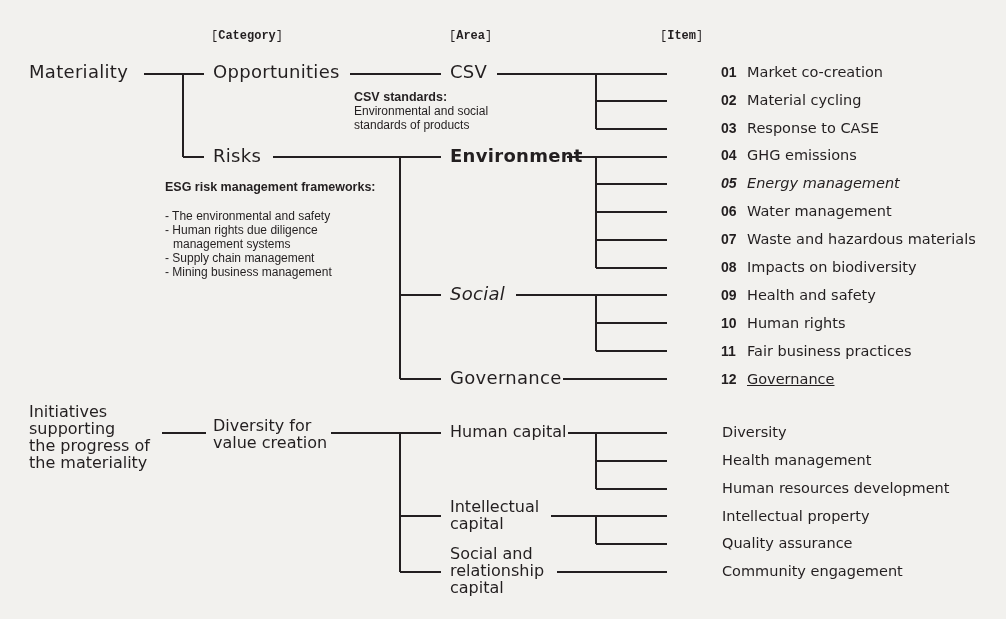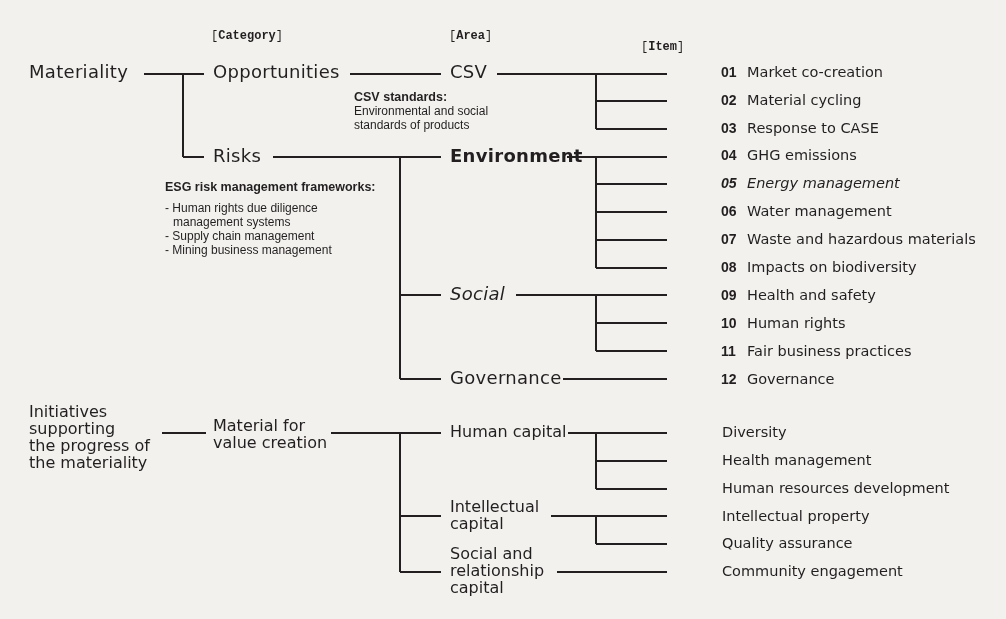--- a/index.html
+++ b/index.html
@@ -62,67 +62,68 @@
   <line x1="596" y1="461" x2="667" y2="461"></line>
   <line x1="596" y1="489" x2="667" y2="489"></line>
   <line x1="551" y1="516" x2="667" y2="516"></line>
   <line x1="596" y1="516" x2="596" y2="544"></line>
   <line x1="596" y1="544" x2="667" y2="544"></line>
   <line x1="557" y1="572" x2="667" y2="572"></line>
 </svg>
 
 <div class="t hdr" style="left:211px;top:30px;">[<b>Category</b>]</div>
 <div class="t hdr" style="left:449px;top:30px;">[<b>Area</b>]</div>
-<div class="t hdr" style="left:641px;top:30px;margin-top:11px;">[<b>Item</b>]</div>
+<div class="t hdr" style="left:660px;top:30px;">[<b>Item</b>]</div>
 
 <div class="t big" style="left:29px;top:63px;">Materiality</div>
 
 <div class="t big" style="left:213px;top:63px;">Opportunities</div>
 <div class="t big" style="left:213px;top:147px;">Risks</div>
 
 <div class="t big" style="left:450px;top:63px;">CSV</div>
 <div class="t big" style="left:450px;top:147px;font-weight:bold;">Environment</div>
 <div class="t big" style="left:450px;top:285px;font-style:italic;">Social</div>
 <div class="t big" style="left:450px;top:369px;">Governance</div>
 
 <div class="t note" style="left:354px;top:90px;">
   <div class="nt">CSV standards:</div>
   <div>Environmental and social</div>
   <div>standards of products</div>
 </div>
 
 <div class="t note" style="left:165px;top:180px;">
-  <div class="nt" style="margin-bottom:7px;">ESG risk management frameworks:</div>
+  <div class="nt" style="margin-bottom:15px;">ESG risk management frameworks:</div>
+  <div>- The environmental and safety</div>
   <div>- Human rights due diligence</div>
   <div style="padding-left:8px;">  management systems</div>
   <div>- Supply chain management</div>
   <div>- Mining business management</div>
 </div>
 
 <div class="t item" style="left:677px;top:65px;"><span class="num">01</span><span>Market co-creation</span></div>
 <div class="t item" style="left:677px;top:93px;"><span class="num">02</span><span>Material cycling</span></div>
 <div class="t item" style="left:677px;top:121px;"><span class="num">03</span><span>Response to CASE</span></div>
 <div class="t item" style="left:677px;top:148px;"><span class="num">04</span><span>GHG emissions</span></div>
 <div class="t item" style="left:677px;top:176px;font-style:italic;"><span class="num">05</span><span>Energy management</span></div>
 <div class="t item" style="left:677px;top:204px;"><span class="num">06</span><span>Water management</span></div>
 <div class="t item" style="left:677px;top:232px;"><span class="num">07</span><span>Waste and hazardous materials</span></div>
 <div class="t item" style="left:677px;top:260px;"><span class="num">08</span><span>Impacts on biodiversity</span></div>
 <div class="t item" style="left:677px;top:288px;"><span class="num">09</span><span>Health and safety</span></div>
 <div class="t item" style="left:677px;top:316px;"><span class="num">10</span><span>Human rights</span></div>
 <div class="t item" style="left:677px;top:344px;"><span class="num">11</span><span>Fair business practices</span></div>
-<div class="t item" style="left:677px;top:372px;"><span class="num">12</span><span>Governance</span></div>
+<div class="t item" style="left:677px;top:372px;text-decoration:underline;"><span class="num">12</span><span>Governance</span></div>
 
 <div class="t mid ml" style="left:29px;top:403px;">
   <div>Initiatives</div>
   <div>supporting</div>
   <div>the progress of</div>
   <div>the materiality</div>
 </div>
 <div class="t mid ml" style="left:213px;top:417px;">
-  <div>Material for</div>
+  <div>Diversity for</div>
   <div>value creation</div>
 </div>
 
 <div class="t mid" style="left:450px;top:424px;">Human capital</div>
 <div class="t mid ml" style="left:450px;top:498px;">
   <div>Intellectual</div>
   <div>capital</div>
 </div>
 <div class="t mid ml" style="left:450px;top:545px;">
   <div>Social and</div>

